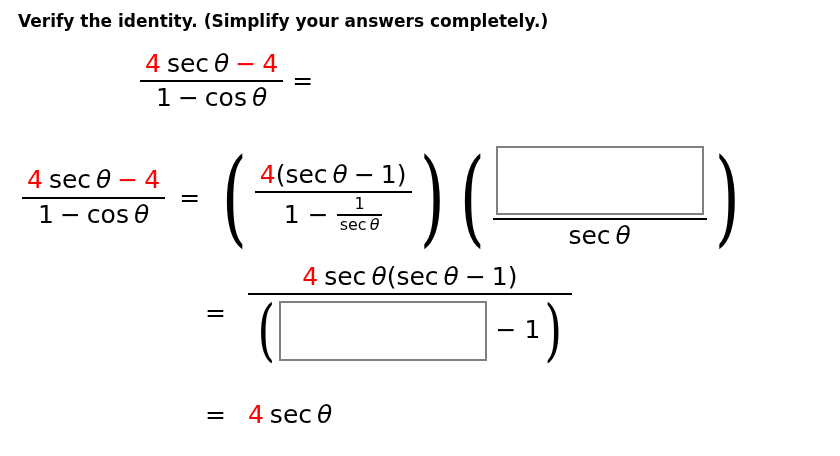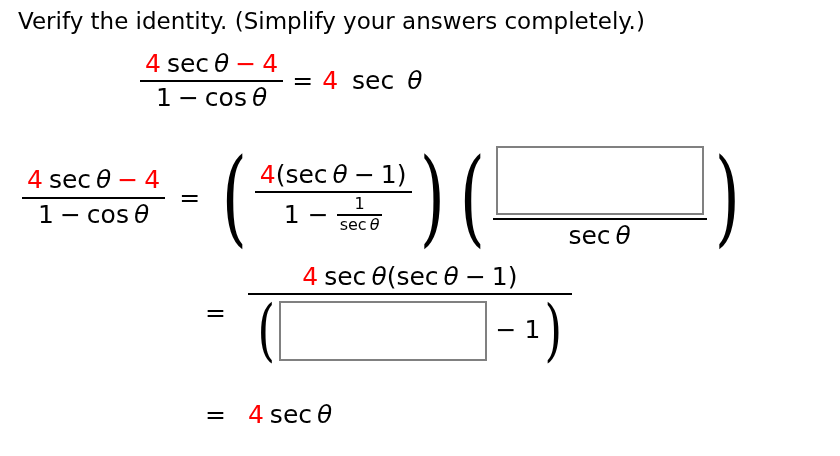--- a/index.html
+++ b/index.html
@@ -15,24 +15,25 @@
     font-family: "DejaVu Sans", sans-serif;
     color: #000000;
     overflow: hidden;
   }
 
   
   #prompt {
     position: absolute;
     left: 18px;
     top: 6px;
-    font-size: 23px;
+    font-size: 17px;
     line-height: 30px;
     white-space: nowrap;
     color: #000;
+    font-weight: bold;
   }
 
   
   .math {
     font-family: "DejaVu Sans", sans-serif;
     font-size: 25px;
     line-height: 1.05;
     white-space: nowrap;
   }
   .red { color: #ff0000; }
@@ -126,25 +127,20 @@
     <span class="den">
       <span class="blk">1</span>
       <span class="blk op">−</span>
       <span class="blk">cos</span>
       <span class="blk th" style="padding-left:5px">θ</span>
     </span>
   </span>
 
   <span class="blk eq">=</span>
 
-  <span>
-    <span class="red">4</span>
-    <span class="blk" style="padding-left:6px">sec</span>
-    <span class="blk th" style="padding-left:5px">θ</span>
-  </span>
 </div>
 
 <div class="row math" id="line2">
 
   <span class="frac">
     <span class="num">
       <span class="red">4</span>
       <span class="blk" style="padding-left:6px">sec</span>
       <span class="blk th" style="padding-left:5px">θ</span>
       <span class="red op">−</span>

